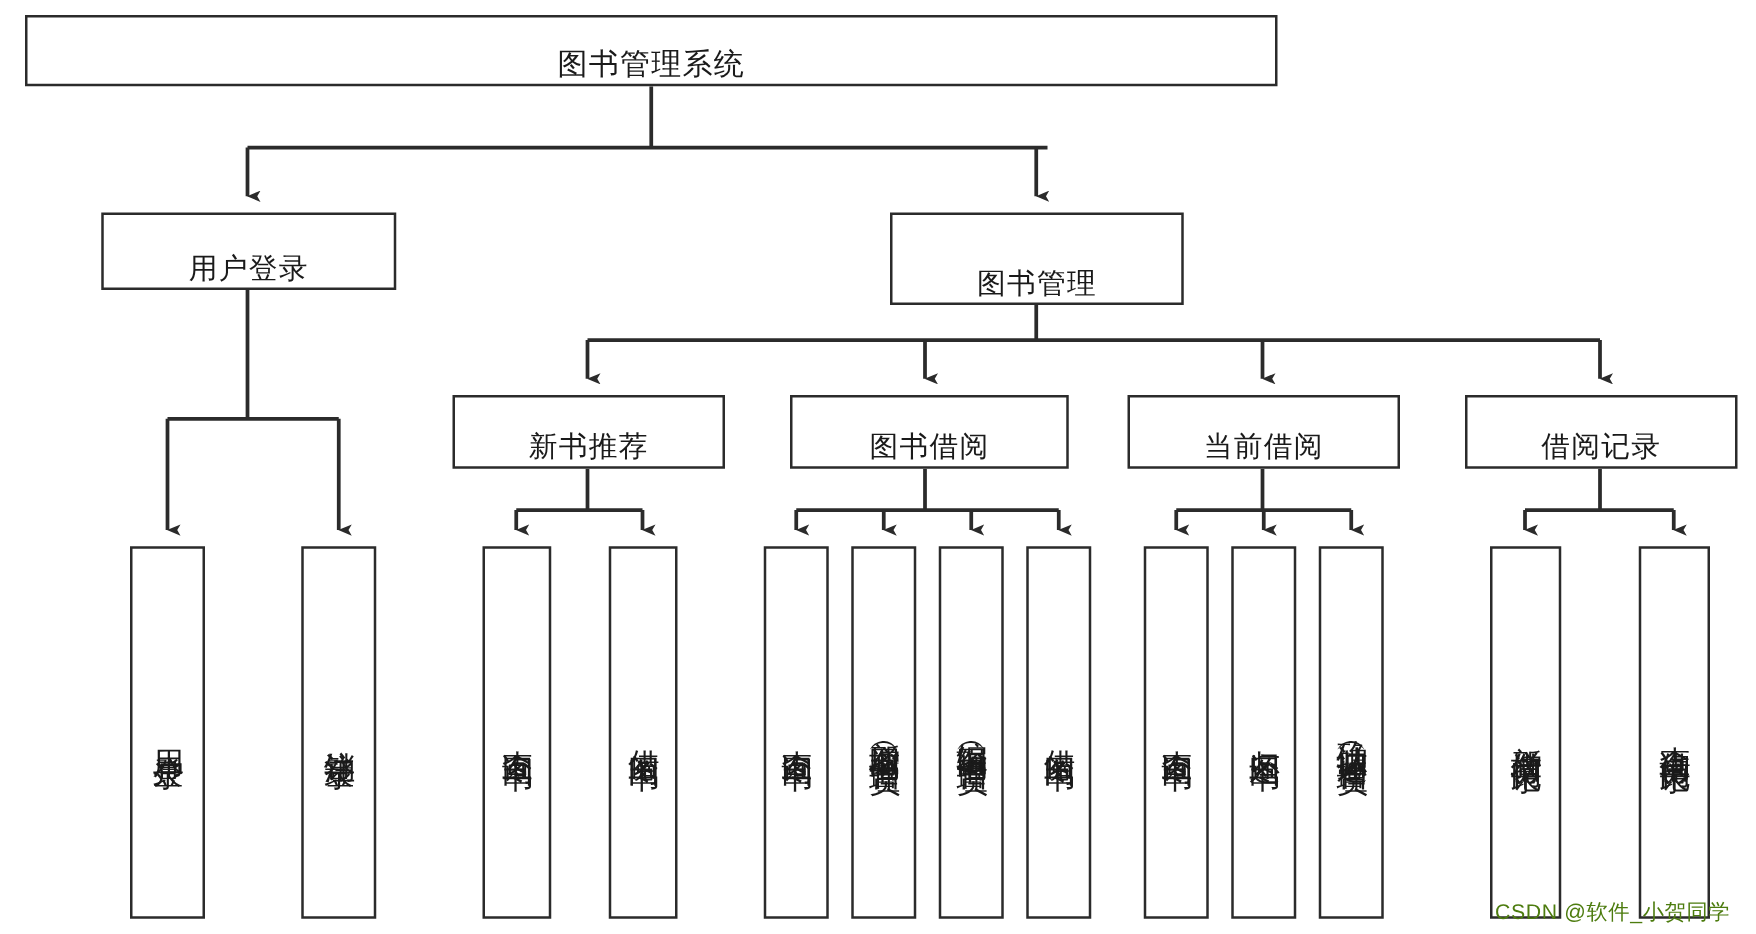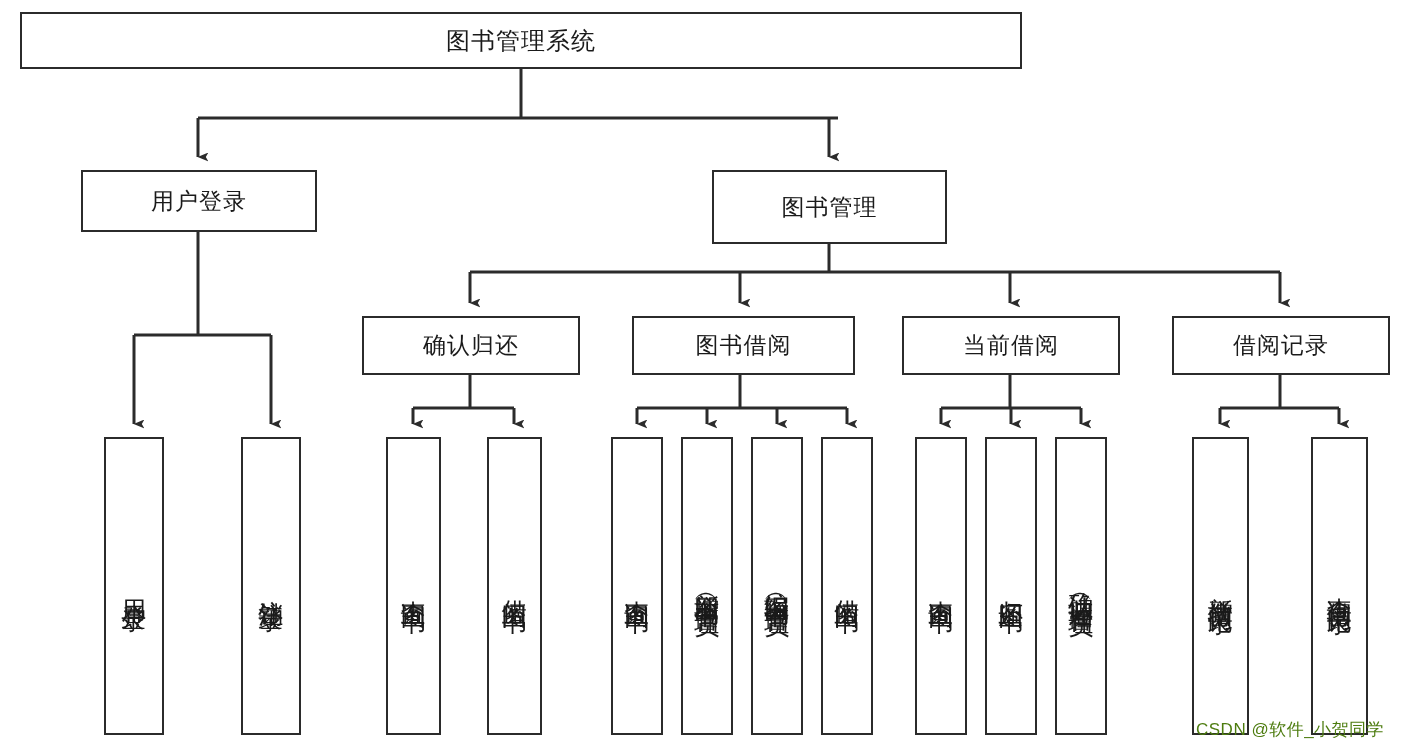--- a/index.html
+++ b/index.html
@@ -24,21 +24,21 @@
     width: 1405px;
     height: 747px;
     pointer-events: none;
   }
   .node {
     position: absolute;
     box-sizing: border-box;
     border: 2.5px solid #2b2b2b;
     background: #ffffff;
     display: flex;
-    align-items: center;
+    align-items: flex-end;
     justify-content: center;
     color: #1a1a1a;
   }
   .node-h {
     font-size: 23px;
     letter-spacing: 1px;
     white-space: nowrap;
   }
   .node-root {
     font-size: 24px;
@@ -124,21 +124,21 @@
   </div>
 
   <div class="node node-h" style="left:81px; top:170px; width:236px; height:62px;">
     <span>用户登录</span>
   </div>
   <div class="node node-h" style="left:712px; top:170px; width:235px; height:74px;">
     <span>图书管理</span>
   </div>
 
   <div class="node node-h" style="left:362px; top:316px; width:218px; height:59px;">
-    <span>确认归还</span>
+    <span>新书推荐</span>
   </div>
   <div class="node node-h" style="left:632px; top:316px; width:223px; height:59px;">
     <span>图书借阅</span>
   </div>
   <div class="node node-h" style="left:902px; top:316px; width:218px; height:59px;">
     <span>当前借阅</span>
   </div>
   <div class="node node-h" style="left:1172px; top:316px; width:218px; height:59px;">
     <span>借阅记录</span>
   </div>

